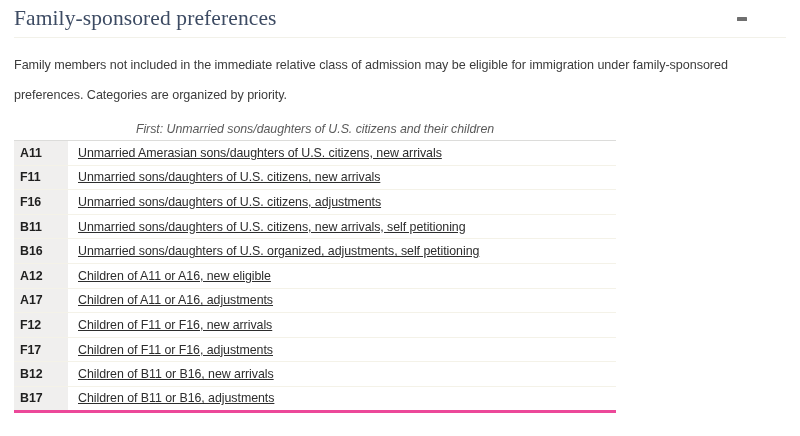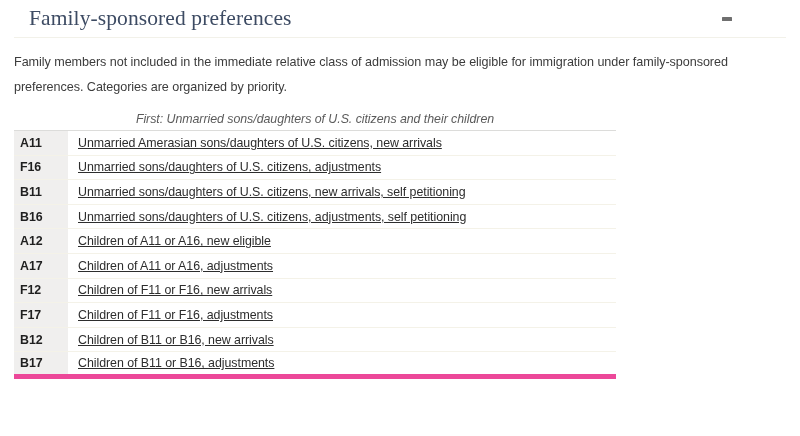--- a/index.html
+++ b/index.html
@@ -14,21 +14,21 @@
     overflow: hidden;
   }
   .panel {
     position: relative;
     width: 800px;
     height: 436px;
     box-sizing: border-box;
   }
   .panel-header {
     position: relative;
-    padding: 0 29px;
+    padding: 0 14px;
     height: 37px;
     display: flex;
     align-items: flex-start;
     justify-content: space-between;
   }
   .panel-title {
     font-family: "Liberation Serif", serif;
     font-size: 21.5px;
     font-weight: 400;
     color: #3d4b63;
@@ -58,21 +58,21 @@
     margin: 0 14px;
     height: 1px;
     background: #f2f1e9;
     border: 0;
   }
   .panel-body {
     padding: 0 14px;
   }
   .intro-text {
     font-size: 12.6px;
-    line-height: 25px;
+    line-height: 30px;
     color: #3c3c3c;
     margin: 12px 0 8px 0;
     max-width: 722px;
     letter-spacing: -0.05px;
   }
   .table-wrap {
     margin-top: 12px;
     width: 602px;
   }
   .table-caption {
@@ -107,21 +107,21 @@
     color: #1f1f1f;
     padding-left: 6px;
     font-size: 12.4px;
   }
   table.cat-table td.desc-cell {
     padding-left: 10px;
     font-weight: 400;
     text-decoration: underline;
   }
   table.cat-table tr:last-child td {
-    border-bottom: 5px solid #ec4899;
+    border-bottom: 3px solid #ec4899;
   }
 </style>
 </head>
 <body>
 
 <div class="panel">
 
   <div class="panel-header">
     <h2 class="panel-title">Family-sponsored preferences</h2>
     <div class="collapse-toggle">
@@ -137,30 +137,34 @@
 
     <div class="table-wrap">
       <div class="table-caption">First: Unmarried sons/daughters of U.S. citizens and their children</div>
       <table class="cat-table">
         <tbody>
             <tr>
               <td class="code-cell">A11</td>
               <td class="desc-cell">Unmarried Amerasian sons/daughters of U.S. citizens, new arrivals</td>
             </tr>
             <tr>
+              <td class="code-cell">F11</td>
+              <td class="desc-cell">Unmarried sons/daughters of U.S. citizens, new arrivals</td>
+            </tr>
+            <tr>
               <td class="code-cell">F16</td>
               <td class="desc-cell">Unmarried sons/daughters of U.S. citizens, adjustments</td>
             </tr>
             <tr>
               <td class="code-cell">B11</td>
               <td class="desc-cell">Unmarried sons/daughters of U.S. citizens, new arrivals, self petitioning</td>
             </tr>
             <tr>
               <td class="code-cell">B16</td>
-              <td class="desc-cell">Unmarried sons/daughters of U.S. citizens, adjustments, self petitioning</td>
+              <td class="desc-cell">Unmarried sons/daughters of U.S. organized, adjustments, self petitioning</td>
             </tr>
             <tr>
               <td class="code-cell">A12</td>
               <td class="desc-cell">Children of A11 or A16, new eligible</td>
             </tr>
             <tr>
               <td class="code-cell">A17</td>
               <td class="desc-cell">Children of A11 or A16, adjustments</td>
             </tr>
             <tr>

